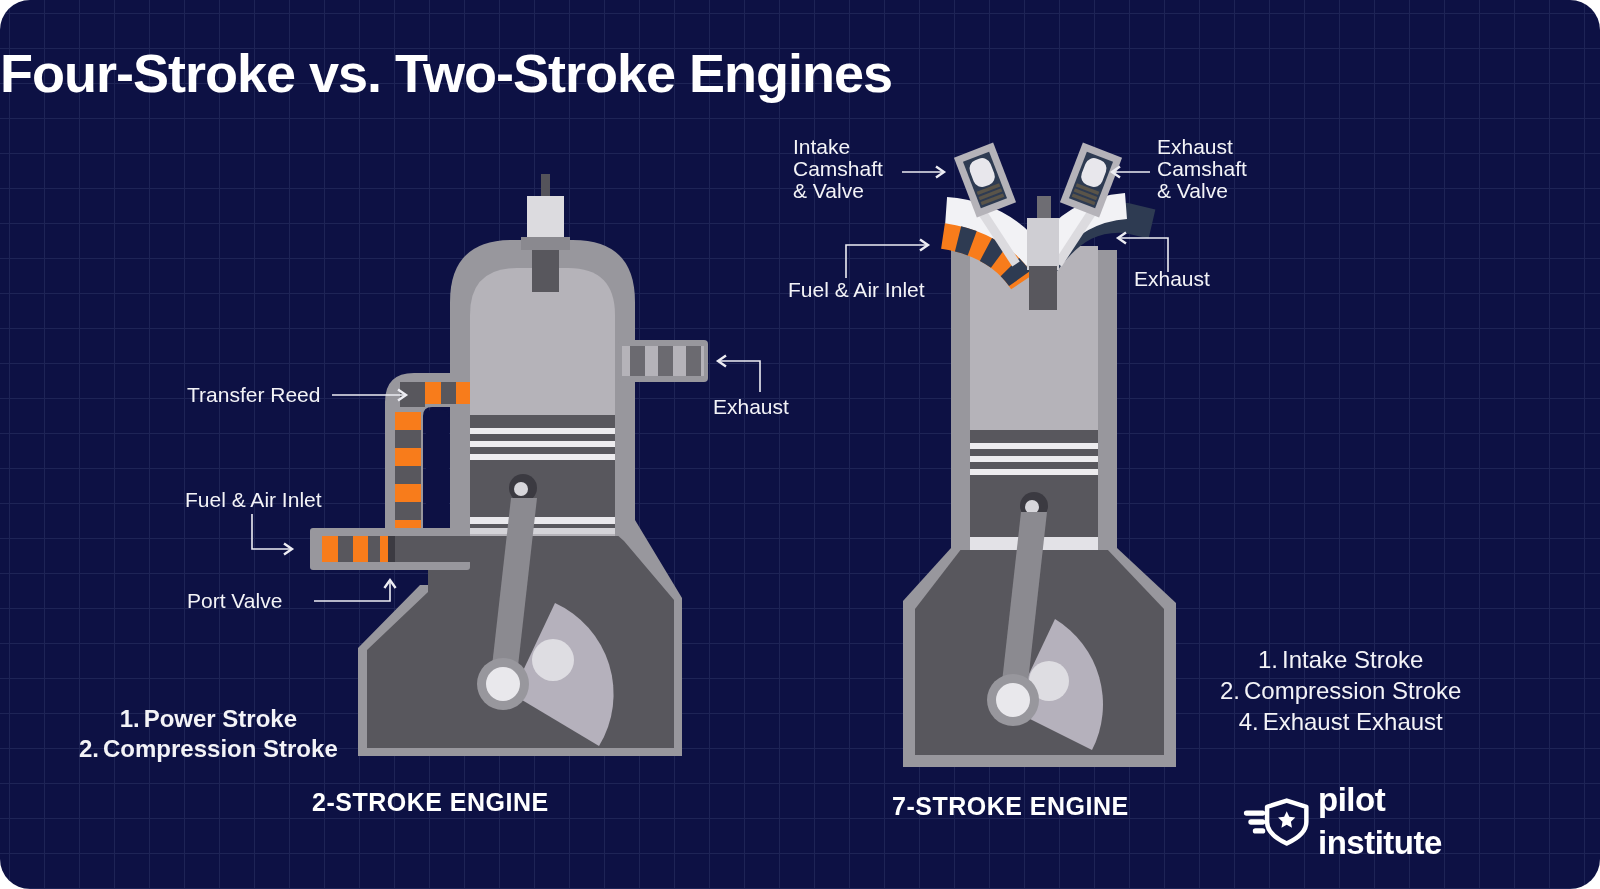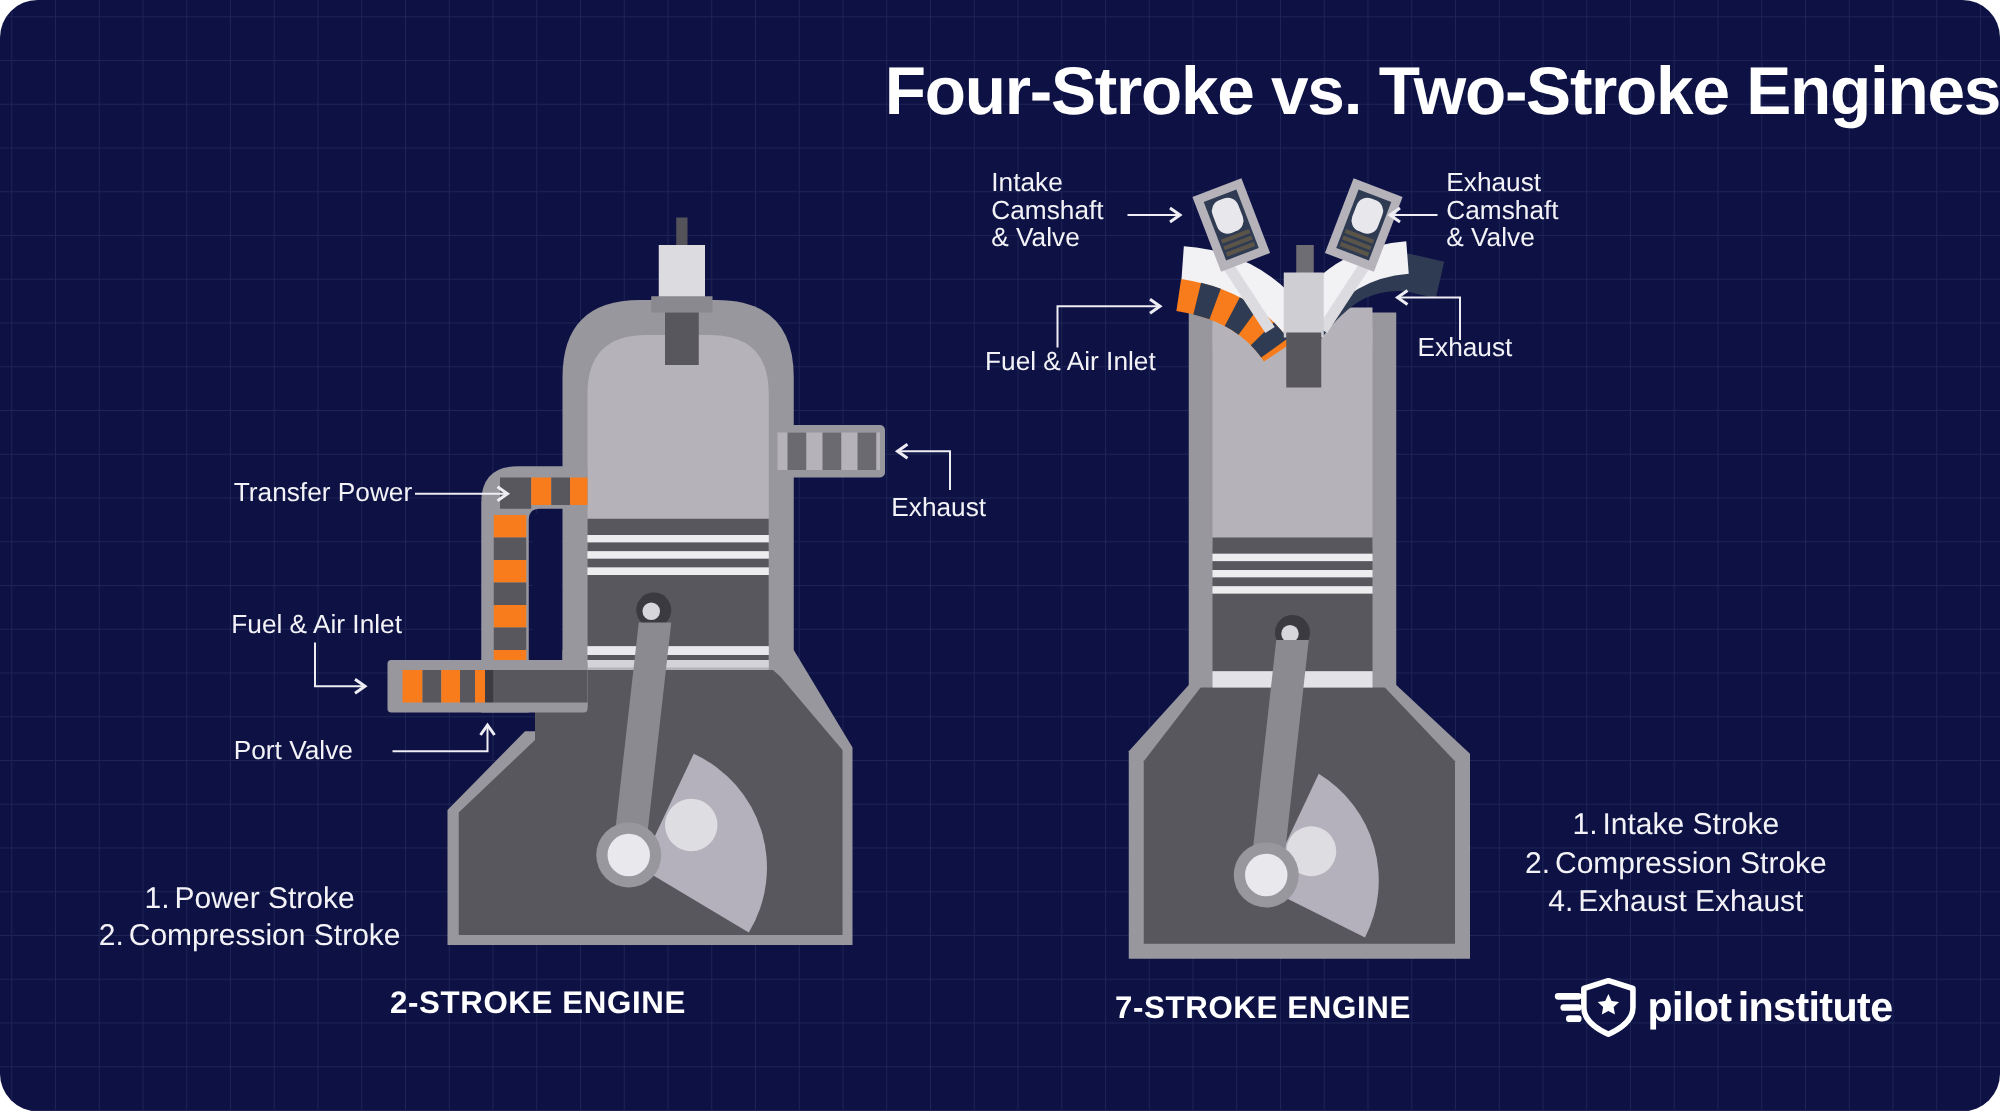--- a/index.html
+++ b/index.html
@@ -7,41 +7,41 @@
     position:relative;width:1600px;height:889px;border-radius:30px;overflow:hidden;
     background-color:#0D1144;
     background-image:
       linear-gradient(to right, #1E2456 1px, transparent 1px),
       linear-gradient(to bottom, #1E2456 1px, transparent 1px);
     background-size:35px 35px;
     background-position:9px 13px;
     font-family:"Liberation Sans", sans-serif;
   }
   .title{
-    position:absolute;top:42px;left:0;width:100%;text-align:right;
+    position:absolute;top:42px;left:0;width:100%;text-align:left;
     font-size:54px;font-weight:bold;color:#ffffff;letter-spacing:-1px;
   }
   .art{position:absolute;left:0;top:0;}
   .lbl{
     position:absolute;color:#F3F3F7;font-size:21px;line-height:22px;white-space:nowrap;
   }
   .lbl.wrap{white-space:normal;}
   .stroke-list{position:absolute;color:#F3F3F7;font-size:24px;text-align:center;}
   .stroke-item{display:block;}
-  .list-left .stroke-item{height:30px;line-height:30px;}
+  .list-left .stroke-item{height:30px;line-height:30px;font-weight:bold;}
   .list-right .stroke-item{height:31px;line-height:31px;}
   .num{display:inline-block;width:28px;}
   .caption{
     position:absolute;width:300px;color:#ffffff;
     font-weight:bold;font-size:25px;letter-spacing:.5px;
   }
   .logo{
     position:absolute;left:1243px;top:781px;display:flex;align-items:center;gap:9px;color:#ffffff;
   }
-  .logo-text{font-size:33px;font-weight:bold;letter-spacing:-.5px;display:flex;gap:5px;}
+  .logo-text{font-size:33px;font-weight:bold;letter-spacing:-.5px;display:flex;gap:5px;flex-direction:column;}
 </style>
 </head>
 <body>
 
 <div class="canvas">
 
   <div class="title">Four-Stroke vs. Two-Stroke Engines</div>
 
   <svg class="art" width="1600" height="889" viewBox="0 0 1600 889">
     <defs>
@@ -185,21 +185,21 @@
       <path d="M252,514 V549 H292" marker-end="url(#arw)"></path>
       <path d="M314,601 H390 V580" marker-end="url(#arw)"></path>
       <path d="M760,392 V361 H718" marker-end="url(#arw)"></path>
       <path d="M902,172 H944" marker-end="url(#arw)"></path>
       <path d="M1150,172 H1112" marker-end="url(#arw)"></path>
       <path d="M846,278 V245 H928" marker-end="url(#arw)"></path>
       <path d="M1168,272 V238 H1118" marker-end="url(#arw)"></path>
     </g>
   </svg>
 
-  <div class="lbl" style="left:187px;top:384px;">Transfer Power</div>
+  <div class="lbl" style="left:187px;top:384px;">Transfer Reed</div>
   <div class="lbl" style="left:185px;top:489px;">Fuel &amp; Air Inlet</div>
   <div class="lbl" style="left:187px;top:590px;">Port Valve</div>
   <div class="lbl" style="left:713px;top:396px;">Exhaust</div>
 
   <div class="lbl wrap" style="left:1157px;top:136px;width:100px;">Exhaust Camshaft &amp; Valve</div>
   <div class="lbl wrap" style="left:793px;top:136px;width:98px;">Intake Camshaft &amp; Valve</div>
   <div class="lbl" style="left:788px;top:279px;">Fuel &amp; Air Inlet</div>
   <div class="lbl" style="left:1134px;top:268px;">Exhaust</div>
 
   <div class="stroke-list list-left" style="left:75px;top:704px;">

